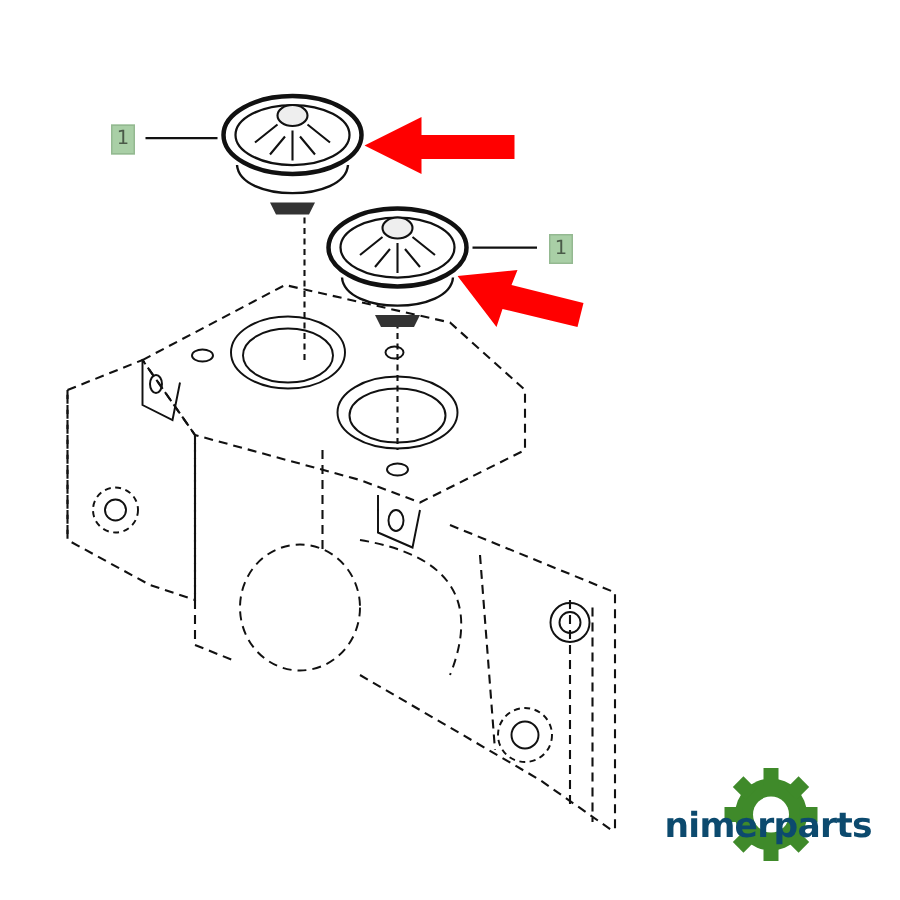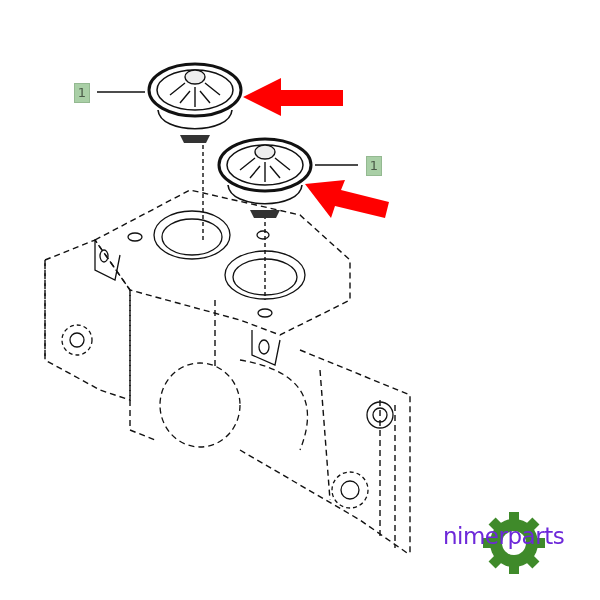--- a/index.html
+++ b/index.html
@@ -1,20 +1,20 @@
 <!DOCTYPE html>
 <html><head>
 <meta charset="utf-8">
 <style>
   html, body { margin:0; padding:0; background:#ffffff; }
   body { width:600px; height:600px; position:relative; overflow:hidden; font-family:"Liberation Sans", sans-serif; }
   .canvas { position:absolute; left:0; top:0; width:600px; height:600px; }
   .callout { position:absolute; width:14px; height:18px; background:#a9cfa6; border:1px solid #94b991; color:#4a5a48; font-size:13px; line-height:18px; text-align:center; font-family:"DejaVu Sans", sans-serif; }
   .logo { position:absolute; left:443px; top:510px; width:150px; height:66px; }
-  .logo-text { position:absolute; left:0; top:13px; font-family:"DejaVu Sans", sans-serif; font-weight:normal; font-size:23px; color:#6d28d9; letter-spacing:-0.5px; }
+  .logo-text { position:absolute; left:0; top:28px; font-family:"DejaVu Sans", sans-serif; font-weight:bold; font-size:23px; color:#0c4a6e; letter-spacing:-0.5px; }
 </style>
 </head>
 <body>
 
 <div class="canvas">
   <svg width="600" height="600" viewBox="0 0 600 600">
     <g fill="none" stroke="#111" stroke-width="1.4" stroke-dasharray="6 4">
 
       <path d="M95 240 L190 190 L300 215 L350 260 L350 300 L280 335 L240 320 L130 290 Z"></path>
 

